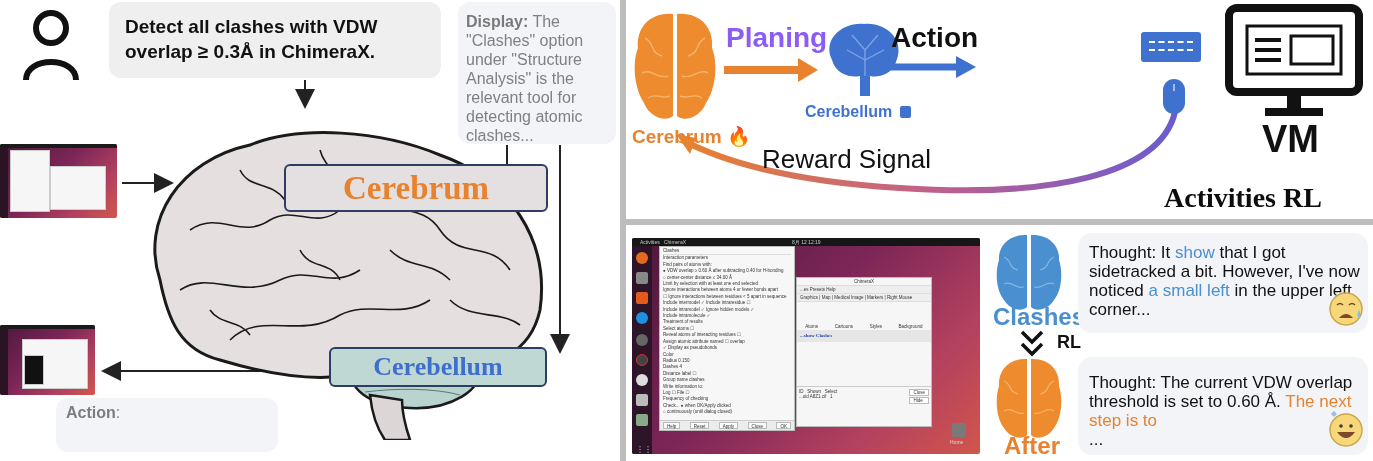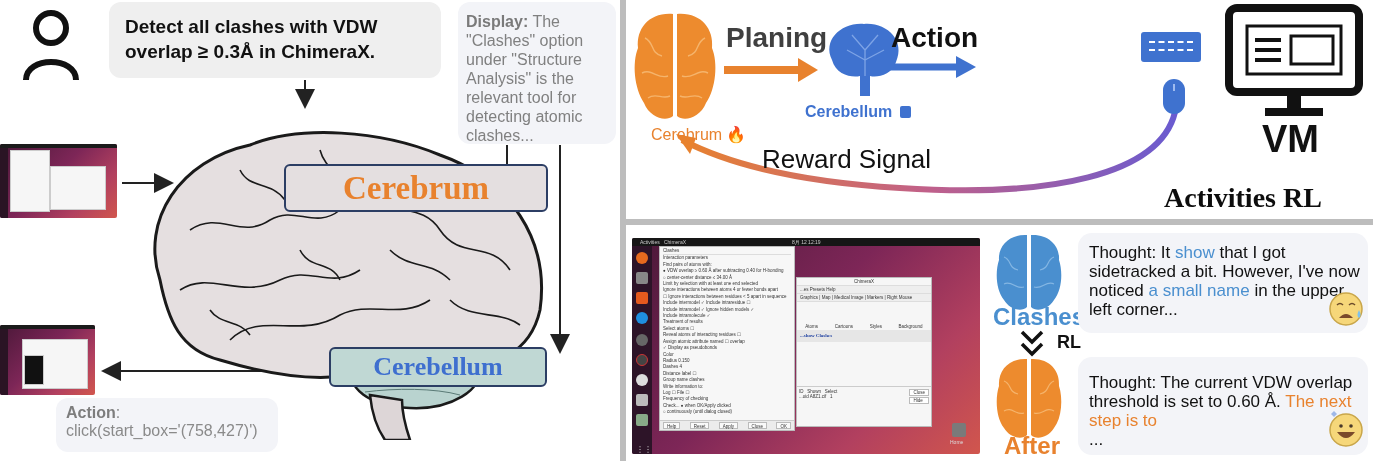--- a/index.html
+++ b/index.html
@@ -31,22 +31,22 @@
   .shot .win { position:absolute; background:#f6f6f6; border:1px solid #ccc; }
   .shot1 { left: 0; top: 144px; width: 117px; height: 74px; }
   .shot2 { left: 0; top: 325px; width: 95px; height: 70px; }
   .action-bubble { left: 56px; top: 398px; width: 222px; height: 54px; background: #f3f4f8; border-radius: 12px;
     font-size: 16px; line-height: 18px; color: #8a8a8a; padding: 6px 0 0 10px; }
   .action-bubble b { color: #7d7d7d; }
   .inference-title { left: 452px; top: 418px; font-family: "Liberation Serif", serif; font-weight: bold; font-size: 29px; color: #0d0d0d; margin-top: 48px; }
 
   
   .cerebrum-brain { left: 630px; top: 8px; width: 90px; height: 118px; }
-  .cerebrum-label { left: 651px; top: 125px; font-weight: normal; font-size: 16px; color: #e8822e; }
-  .planing { left: 726px; top: 22px; font-weight: bold; font-size: 28px; color: #404040; }
+  .cerebrum-label { left: 632px; top: 125px; font-weight: bold; font-size: 19px; color: #e8822e; }
+  .planing { left: 726px; top: 22px; font-weight: bold; font-size: 28px; color: #8b5cf6; }
   .cerebellum-brain { left: 822px; top: 20px; width: 84px; height: 78px; }
   .cerebellum-label { left: 805px; top: 103px; font-weight: bold; font-size: 16px; color: #3f72cf; }
   .action-lbl { left: 891px; top: 22px; font-weight: bold; font-size: 28px; color: #111; }
   .keyboard { left: 1141px; top: 32px; width: 60px; height: 30px; background: #3f72cf; border-radius: 3px; }
   .mouse { left: 1163px; top: 79px; width: 22px; height: 35px; background: #3f72cf; border-radius: 11px; }
   .monitor { left: 1225px; top: 4px; width: 138px; height: 120px; }
   .vm-label { left: 1262px; top: 118px; font-weight: bold; font-size: 38px; color: #111; }
   .reward-lbl { left: 762px; top: 144px; font-weight: normal; font-size: 26px; color: #111; }
   .decoupled-title { left: 1164px; top: 182px; font-family: "Liberation Serif", serif; font-weight: bold; font-size: 28px; color: #0d0d0d; }
   .arrows-svg { left: 620px; top: 0; width: 753px; height: 220px; }
@@ -154,21 +154,20 @@
 </div>
 <div class="abs shot shot2">
   <div class="topbar"></div>
     <div class="dock"></div>
   <div class="win" style="left:22px;top:14px;width:66px;height:50px;"></div>
   <div class="win" style="left:24px;top:30px;width:20px;height:30px;background:#111;"></div>
 </div>
 
 <div class="abs action-bubble">
   <b>Action</b><span>:</span><br>
-  <span>click(start_box='(758,427)')</span>
 </div>
 
 <div class="abs inference-title">Inference</div>
 
 <svg class="abs arrows-svg" viewBox="0 0 753 220">
   <defs>
     <linearGradient id="rg" x1="0" y1="0" x2="1" y2="0">
       <stop offset="0" stop-color="#e8822e"></stop>
       <stop offset="0.5" stop-color="#c0608a"></stop>
       <stop offset="1" stop-color="#6a5bd0"></stop>
@@ -357,21 +356,21 @@
   <g stroke="#f5b46c" stroke-width="1.2" fill="none">
     <path d="M10 25 C18 28 14 36 24 38"></path>
       <path d="M10 55 C18 50 22 60 30 57"></path>
     <path d="M60 25 C52 28 56 36 46 38"></path>
       <path d="M60 55 C52 50 48 60 40 57"></path>
   </g>
 </svg>
 <div class="abs after-lbl">After</div>
 
 <div class="abs bubble-before">
-  <span>Thought: It </span><span class="blue">show</span><span> that I got sidetracked a bit. However, I've now noticed </span><span class="blue">a small name</span><span> in the upper left corner...</span>
+  <span>Thought: It </span><span class="blue">show</span><span> that I got sidetracked a bit. However, I've now noticed </span><span class="blue">a small left</span><span> in the upper left corner...</span>
 </div>
 
 <div class="abs bubble-after">
   <span>Thought: The current VDW overlap threshold is set to 0.60 Å. </span><span class="orange">The next step is to</span><br><span> ...</span>
 </div>
 
 <svg class="abs emoji emoji-cry" viewBox="0 0 38 38">
   <circle cx="19" cy="19" r="16" fill="#f6d77a" stroke="#c9a64a" stroke-width="1.5"></circle>
   <path d="M10 15 Q13 12 16 15" stroke="#6b4b2a" stroke-width="1.5" fill="none"></path>
   <path d="M22 15 Q25 12 28 15" stroke="#6b4b2a" stroke-width="1.5" fill="none"></path>

